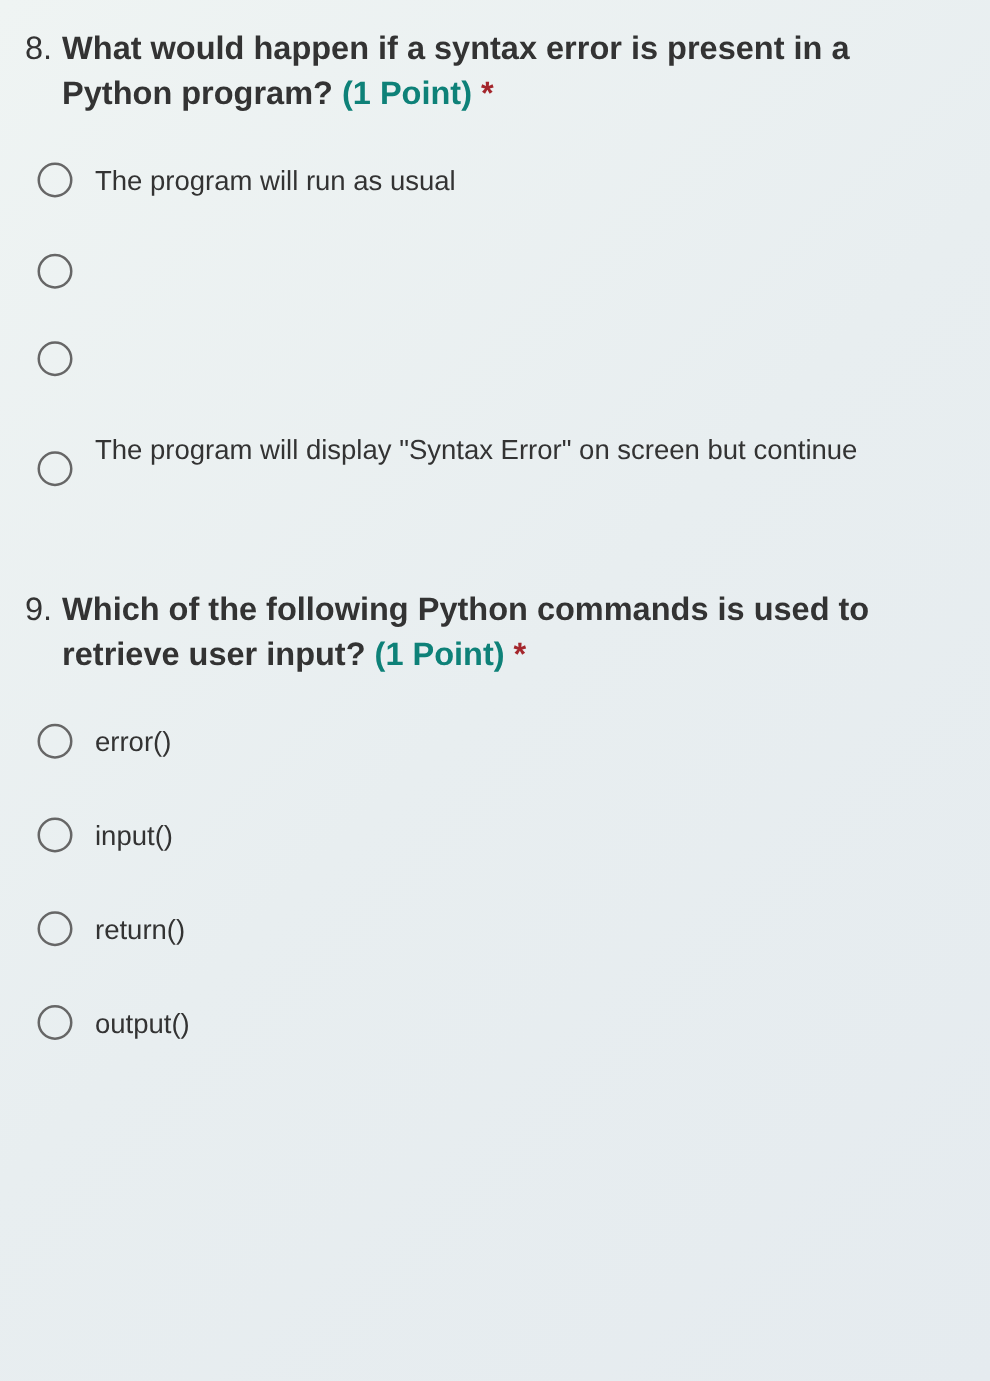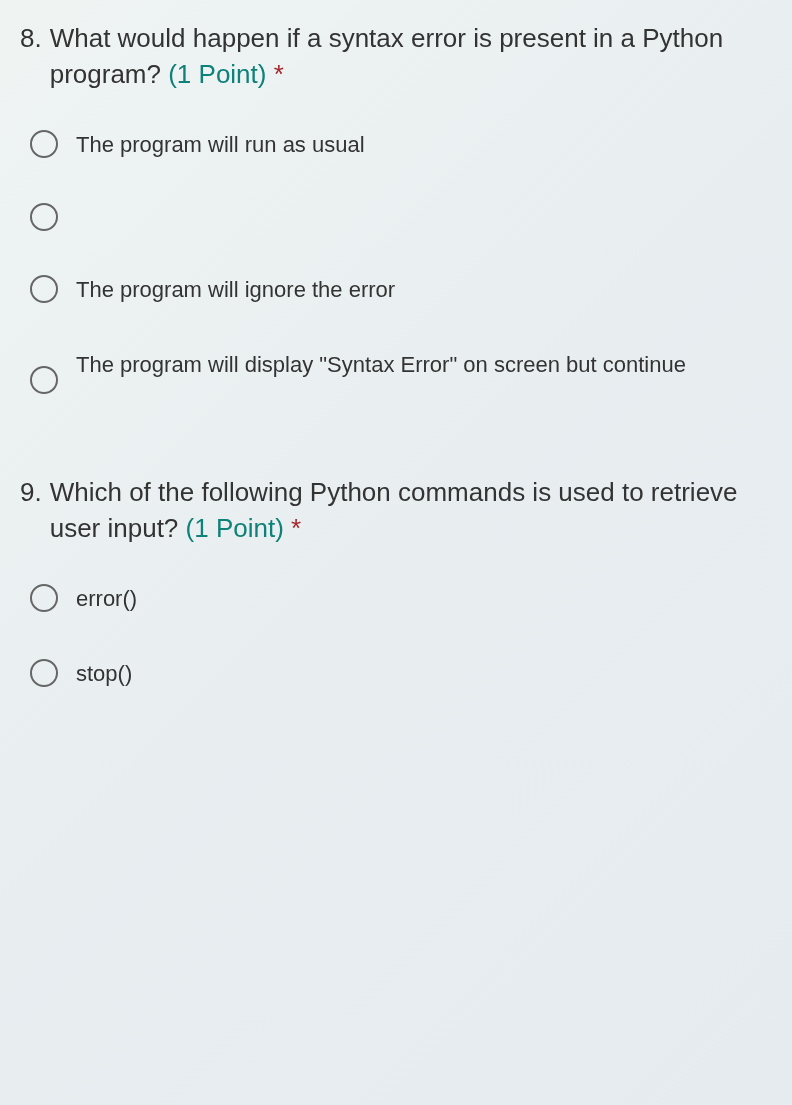--- a/index.html
+++ b/index.html
@@ -27,20 +27,21 @@
       font-size: 26px;
       color: #333;
       margin-right: 8px;
       flex-shrink: 0;
       line-height: 1.4;
     }
     .question-text {
       font-size: 26px;
       color: #333;
       line-height: 1.4;
+      font-weight: bold;
     }
     .points {
       color: #0e8178;
       font-size: 26px;
     }
     .required {
       color: #a4262c;
       font-size: 26px;
     }
     .options {
@@ -88,21 +89,20 @@
   <div class="options">
     <div class="option">
       <span class="radio"></span>
       <span class="option-label">The program will run as usual</span>
     </div>
     <div class="option">
       <span class="radio"></span>
     </div>
     <div class="option">
       <span class="radio"></span>
-      <span class="option-label">The program will ignore the error</span>
     </div>
     <div class="option multiline">
       <span class="radio"></span>
       <span class="option-label">The program will display "Syntax Error" on screen but continue</span>
     </div>
   </div>
 </div>
 
 <div class="question">
   <div class="question-header">
@@ -113,16 +113,24 @@
       <span class="required">*</span>
     </span>
   </div>
   <div class="options">
     <div class="option">
       <span class="radio"></span>
       <span class="option-label">error()</span>
     </div>
     <div class="option">
       <span class="radio"></span>
-      <span class="option-label">stop()</span>
+      <span class="option-label">input()</span>
+    </div>
+    <div class="option">
+      <span class="radio"></span>
+      <span class="option-label">return()</span>
+    </div>
+    <div class="option">
+      <span class="radio"></span>
+      <span class="option-label">output()</span>
     </div>
   </div>
 </div>
 
 </body></html>

